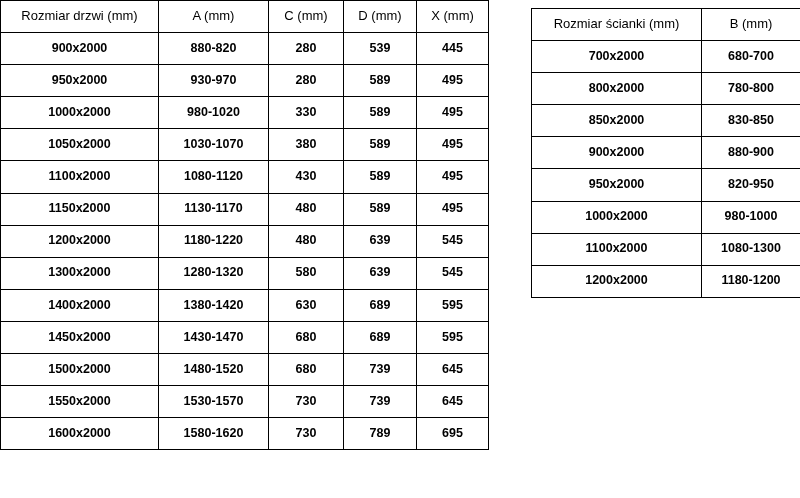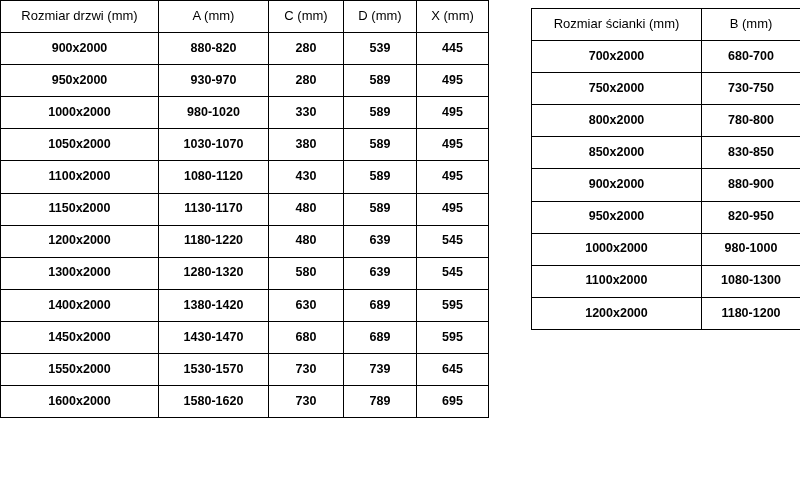--- a/index.html
+++ b/index.html
@@ -148,20 +148,27 @@
         <td>595</td>
       </tr>
       <tr>
         <td>1450x2000</td>
         <td>1430-1470</td>
         <td>680</td>
         <td>689</td>
         <td>595</td>
       </tr>
       <tr>
+        <td>1500x2000</td>
+        <td>1480-1520</td>
+        <td>680</td>
+        <td>739</td>
+        <td>645</td>
+      </tr>
+      <tr>
         <td>1550x2000</td>
         <td>1530-1570</td>
         <td>730</td>
         <td>739</td>
         <td>645</td>
       </tr>
       <tr>
         <td>1600x2000</td>
         <td>1580-1620</td>
         <td>730</td>
@@ -181,24 +188,20 @@
         <th>Rozmiar ścianki (mm)</th>
         <th>B (mm)</th>
       </tr>
     </thead>
     <tbody>
       <tr>
         <td>700x2000</td>
         <td>680-700</td>
       </tr>
       <tr>
-        <td>750x2000</td>
-        <td>730-750</td>
-      </tr>
-      <tr>
         <td>800x2000</td>
         <td>780-800</td>
       </tr>
       <tr>
         <td>850x2000</td>
         <td>830-850</td>
       </tr>
       <tr>
         <td>900x2000</td>
         <td>880-900</td>

